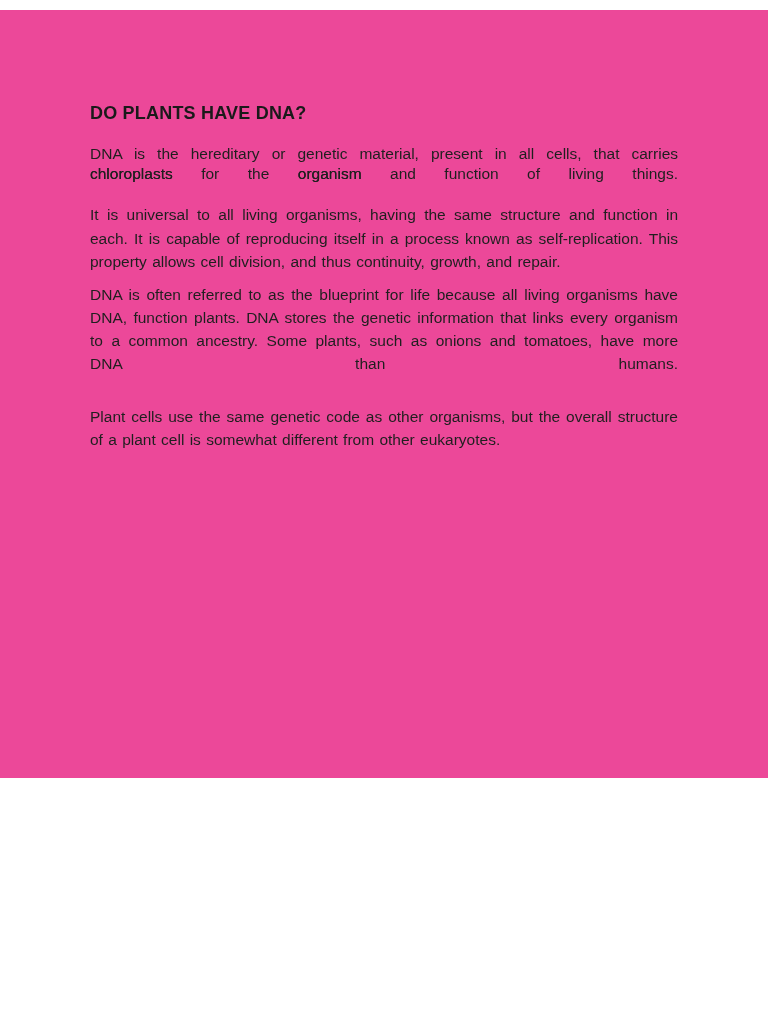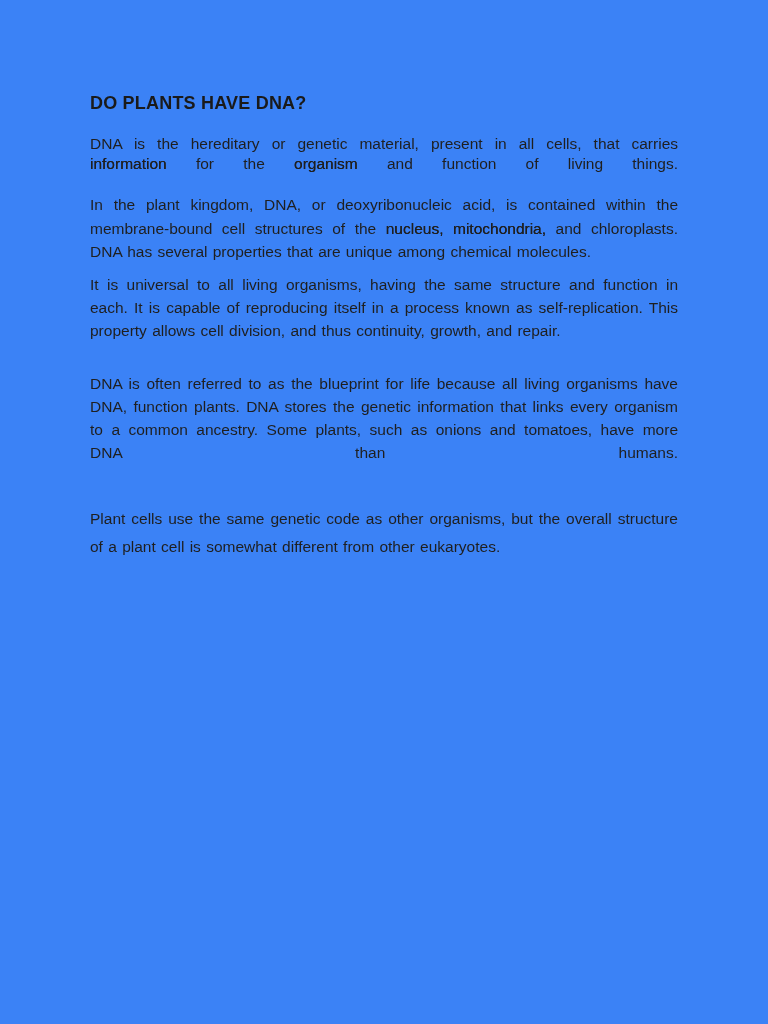--- a/index.html
+++ b/index.html
@@ -11,23 +11,24 @@
     width: 768px;
     height: 1024px;
     overflow: hidden;
     font-family: "Liberation Sans", "DejaVu Sans", sans-serif;
     color: #1f1f1f;
     -webkit-font-smoothing: antialiased;
   }
   .page {
     box-sizing: border-box;
     width: 768px;
-    height: 1024px;
+    height: 768px;
     padding: 92px 90px 0 90px;
-    background: #3b82f6;
+    background: #ec4899;
+    margin-top: 10px;
   }
   h1.doc-title {
     font-size: 18px;
     line-height: 22px;
     font-weight: bold;
     color: #1a1a1a;
     margin: 0 0 20px 0;
     letter-spacing: 0.2px;
   }
   #doc-body p {
@@ -48,19 +49,18 @@
   #doc-body p:nth-of-type(6) { line-height: 23px;   margin-bottom: 0;    }
   .b { font-weight: normal; }
   .semi { text-shadow: 0 0 0.55px currentColor; }
 </style>
 </head>
 <body>
 
 <div class="page">
   <h1 class="doc-title">DO PLANTS HAVE DNA?</h1>
   <div id="doc-body">
-      <p class="justify-last">DNA is the hereditary or genetic material, present in all cells, that carries <span class="semi">information</span> for the <span class="semi">organism</span> and function of living things.</p>
-      <p>In the plant kingdom, DNA, or deoxyribonucleic acid, is contained within the membrane-bound cell structures of the <span class="semi">nucleus, mitochondria,</span> and chloroplasts. DNA has several properties that are unique among chemical molecules.</p>
+      <p class="justify-last">DNA is the hereditary or genetic material, present in all cells, that carries <span class="semi">chloroplasts</span> for the <span class="semi">organism</span> and function of living things.</p>
       <p>It is <span class="b">universal to all living organisms</span>, having the same structure and function in each. It is capable of reproducing itself in a process known as self-replication. This property allows cell division, and thus continuity, growth, and repair.</p>
       <p class="justify-last">DNA is often referred to as the blueprint for life because <span class="b">all living organisms have DNA,</span> <span class="b">function plants</span>. DNA stores the genetic information that links every organism to a common ancestry. Some plants, such as onions and tomatoes, have more DNA than humans.</p>
       <p>Plant cells use the same genetic code as other organisms, but the overall structure of a plant cell is somewhat different from other eukaryotes.</p>
     </div>
 </div>
 
 </body></html>

